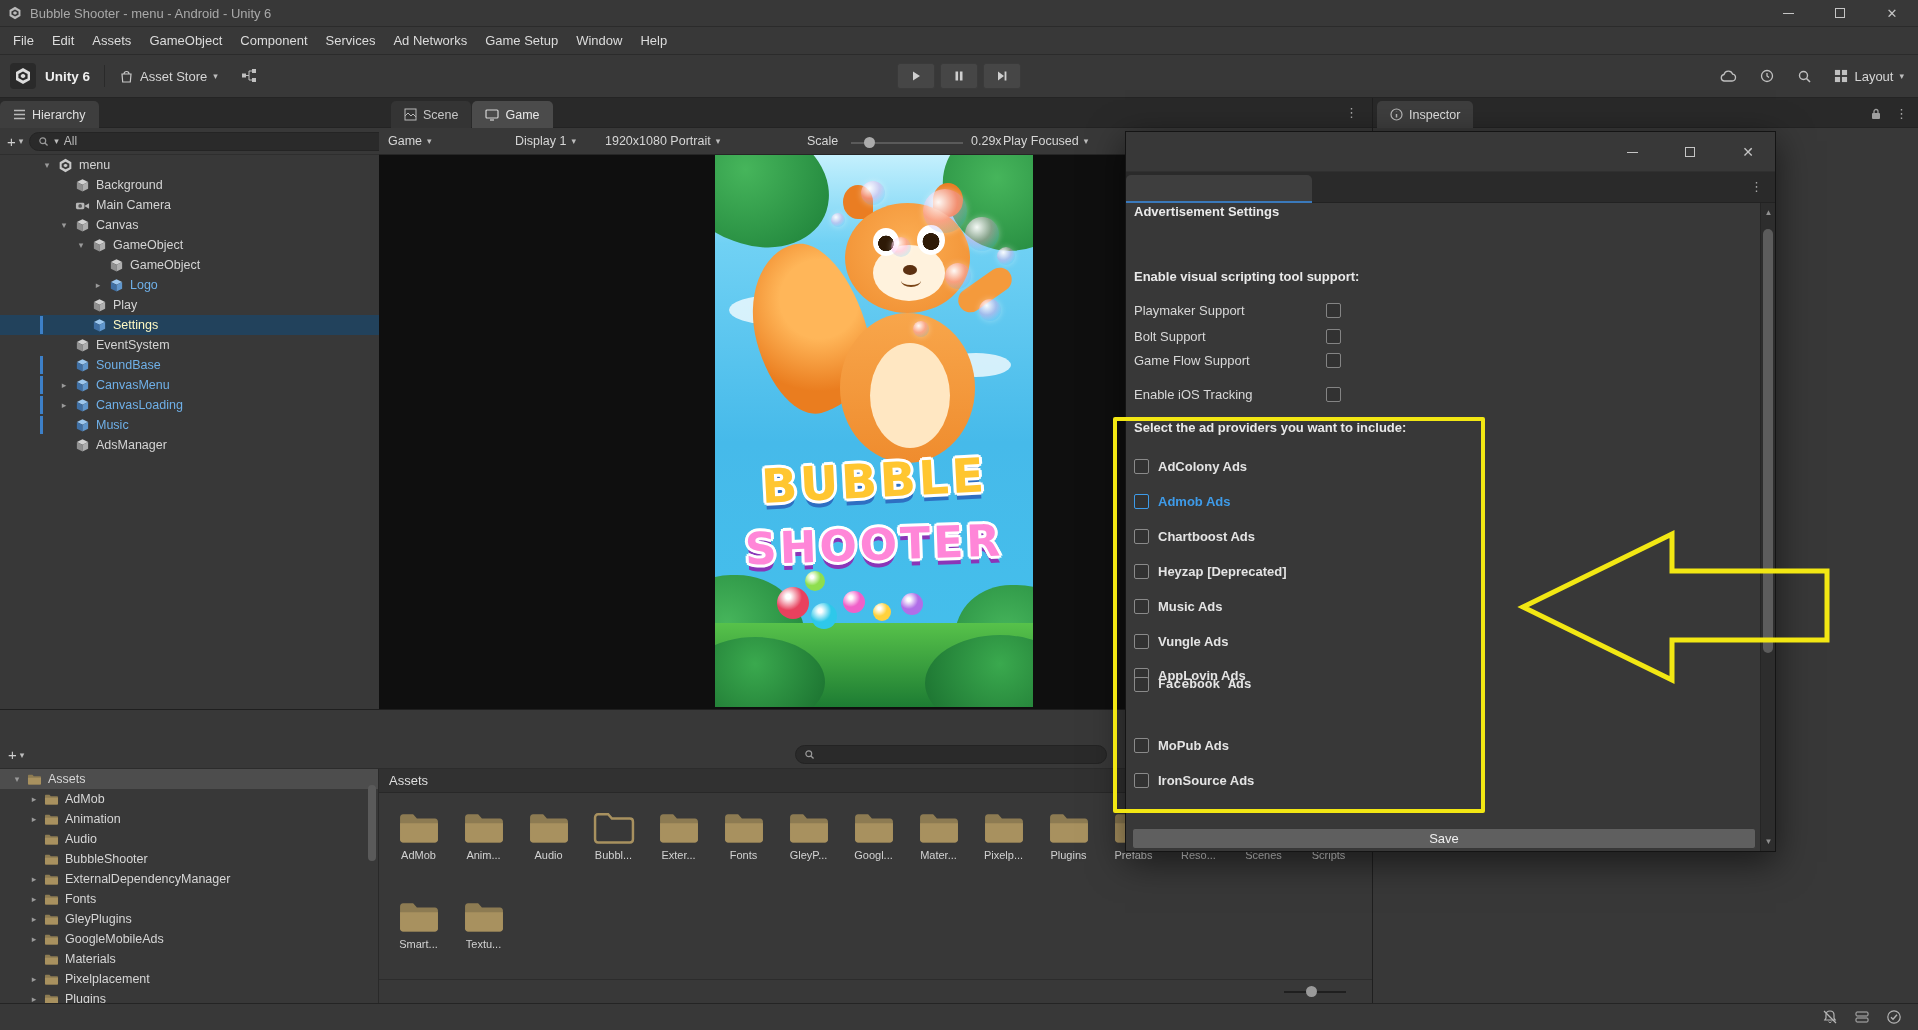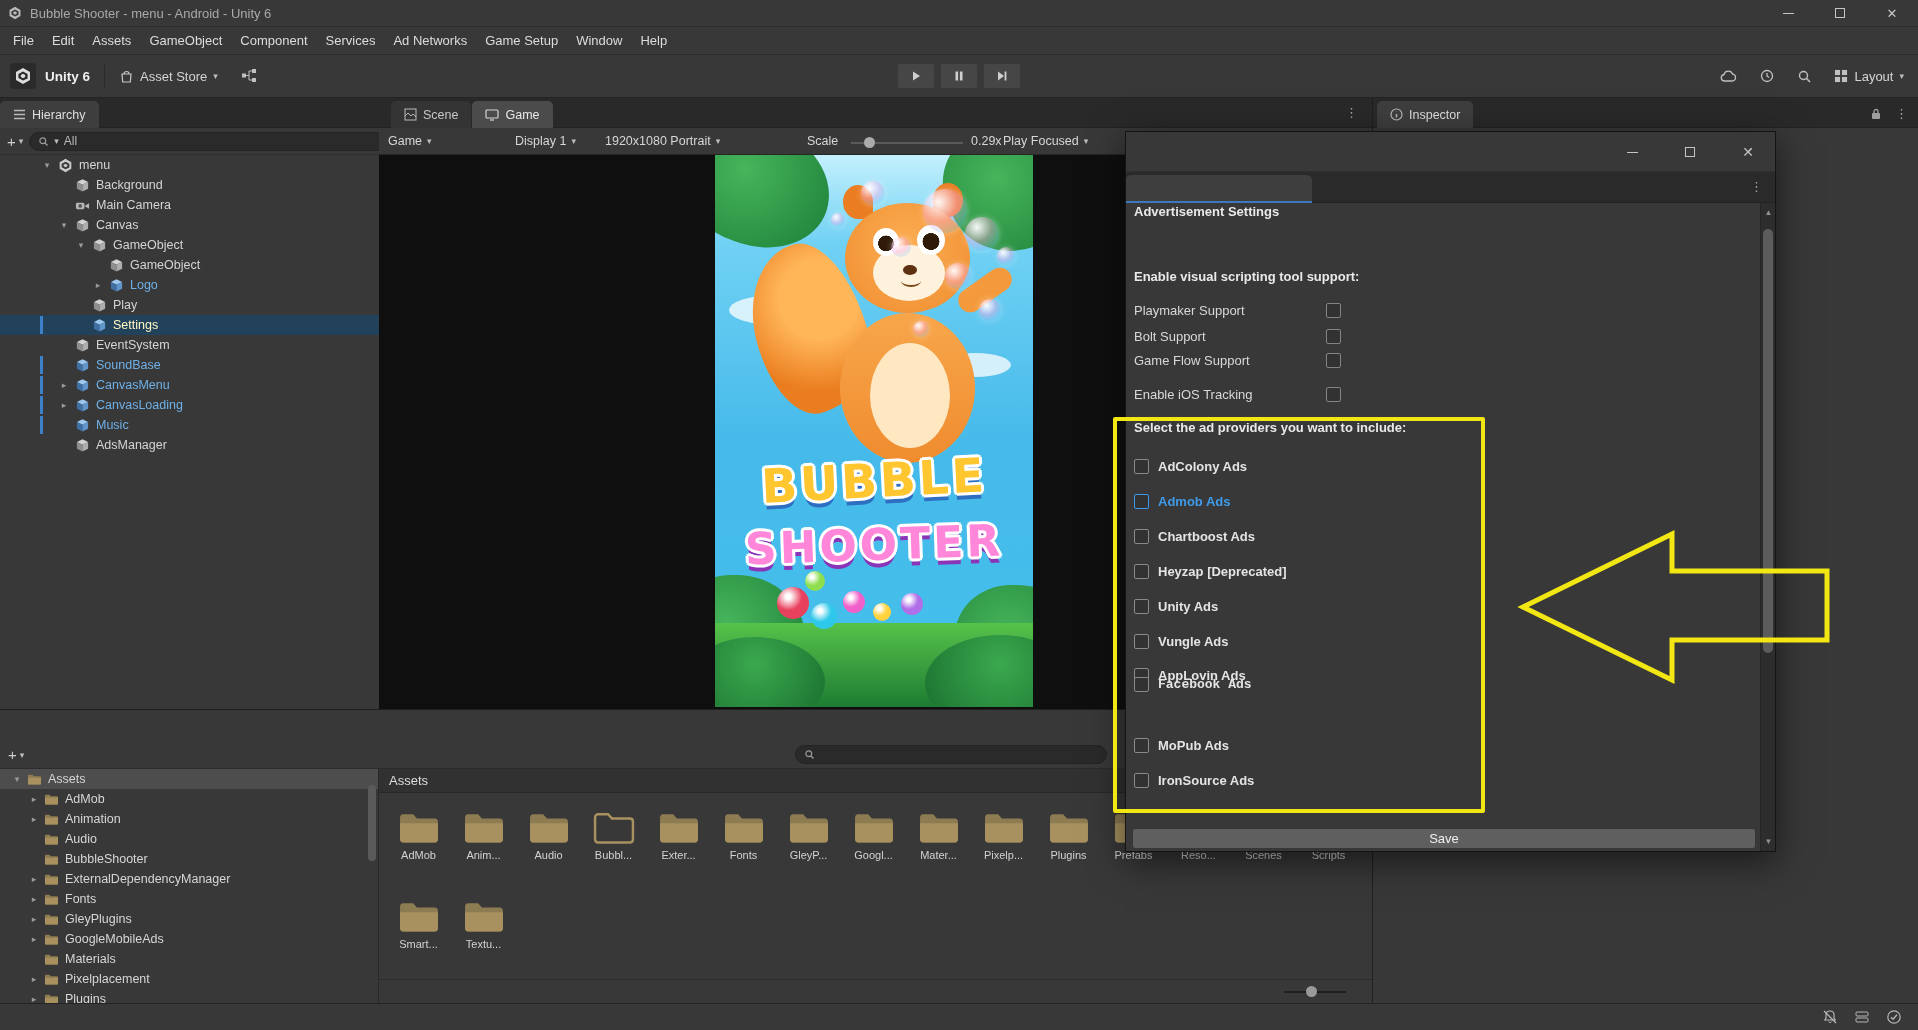--- a/index.html
+++ b/index.html
@@ -975,21 +975,21 @@
             <span class="aw-check2"></span>
             <span class="plbl">Admob Ads</span>
           </div><div class="aw-prov" style="top: 321px;">
             <span class="aw-check2"></span>
             <span class="plbl">Chartboost Ads</span>
           </div><div class="aw-prov" style="top: 356px;">
             <span class="aw-check2"></span>
             <span class="plbl">Heyzap [Deprecated]</span>
           </div><div class="aw-prov" style="top: 391px;">
             <span class="aw-check2"></span>
-            <span class="plbl">Unity Ads</span>
+            <span class="plbl">Music Ads</span>
           </div><div class="aw-prov" style="top: 426px;">
             <span class="aw-check2"></span>
             <span class="plbl">Vungle Ads</span>
           </div><div class="aw-prov" style="top: 460px;">
             <span class="aw-check2"></span>
             <span class="plbl">AppLovin Ads</span>
           </div><div class="aw-prov" style="top: 469px; font-family: Liberation Mono, monospace;">
             <span class="aw-check2"></span>
             <span class="plbl">Facebook Ads</span>
           </div><div class="aw-prov" style="top: 530px;">

